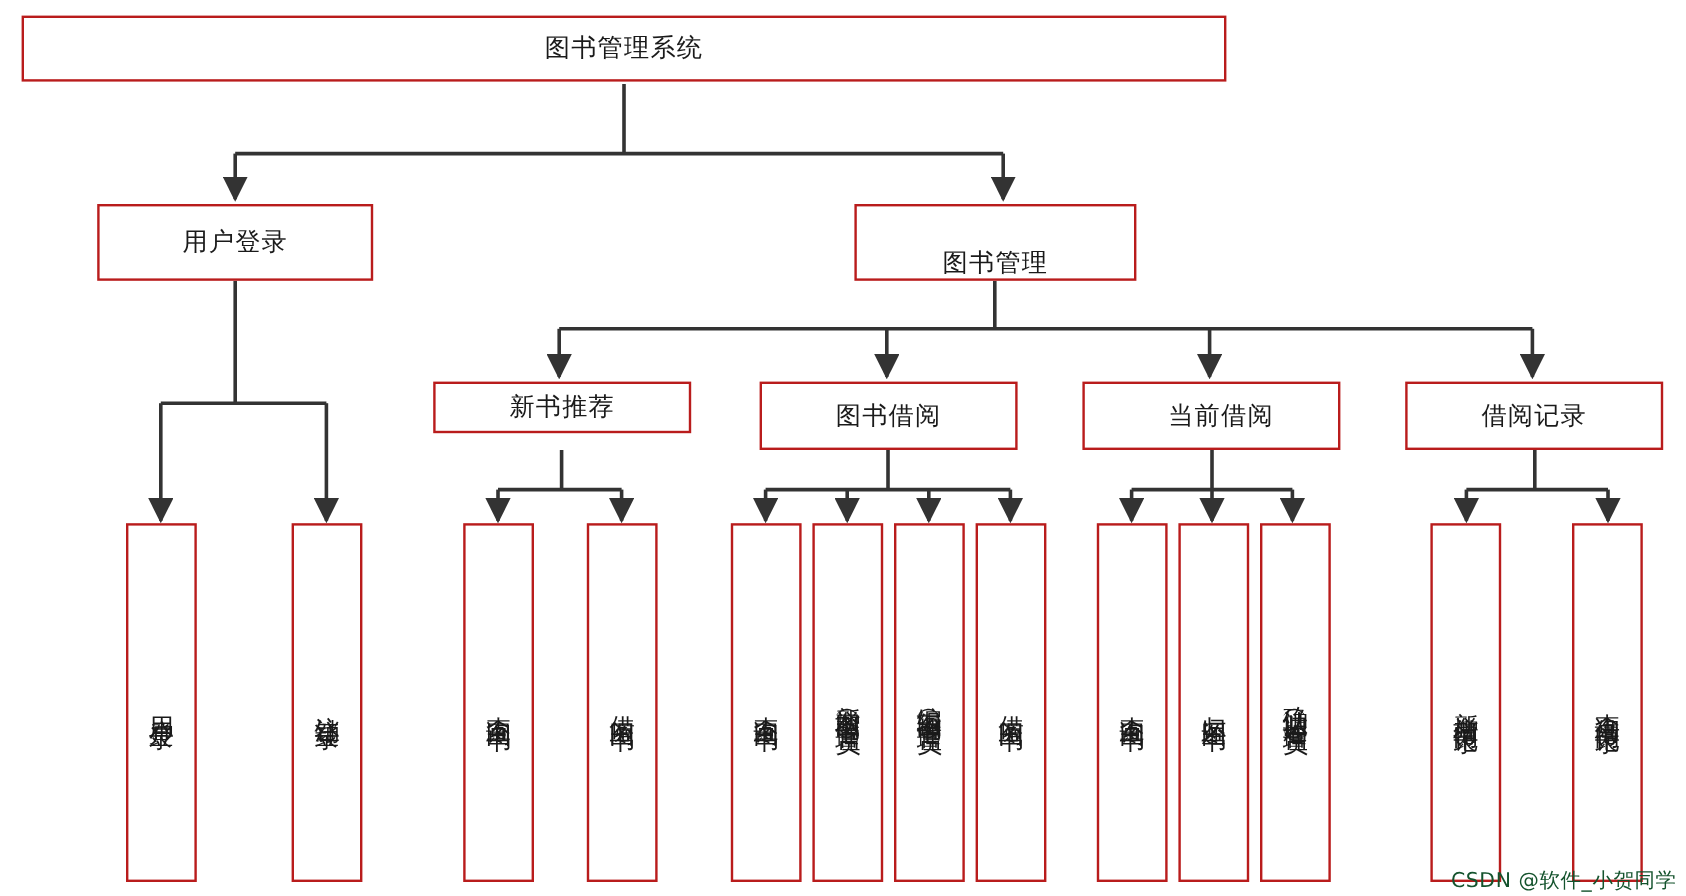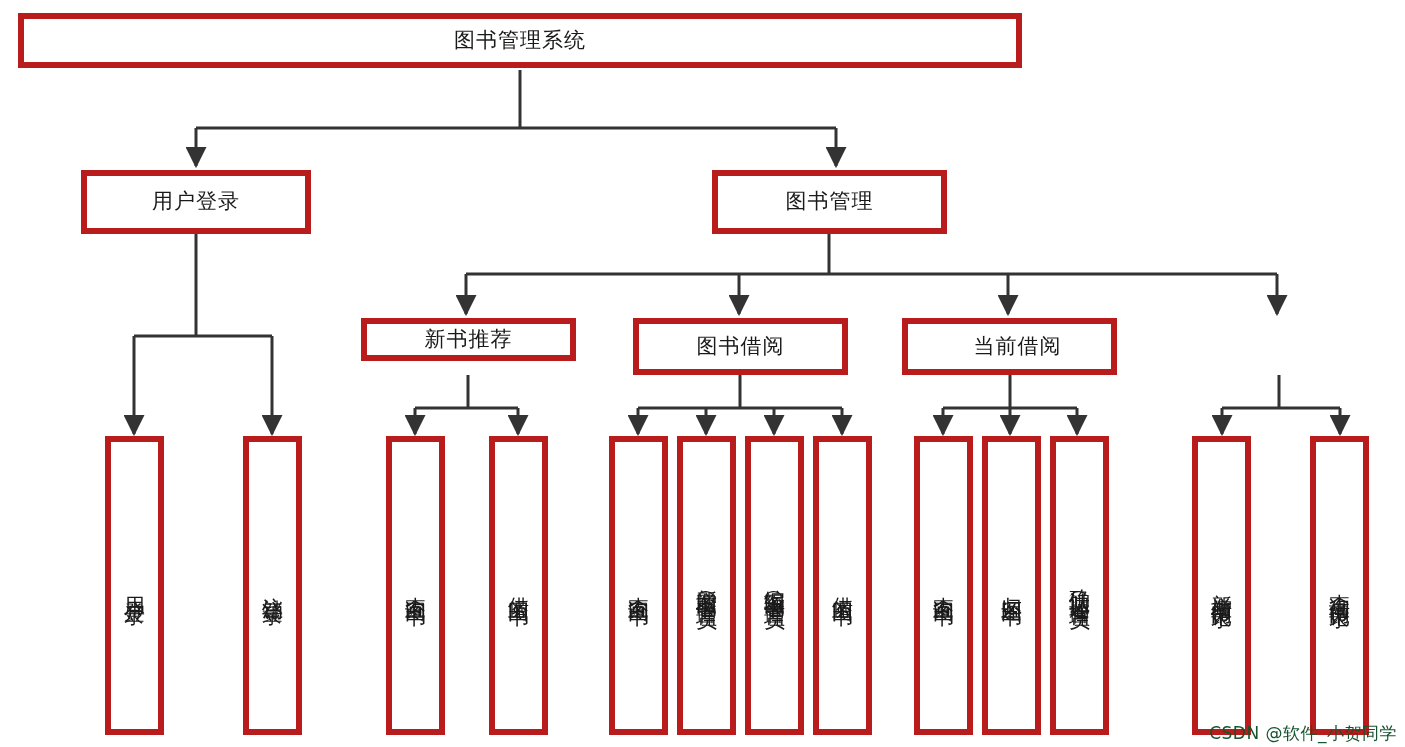--- a/index.html
+++ b/index.html
@@ -21,21 +21,21 @@
     position: absolute;
     left: 0;
     top: 0;
     width: 1405px;
     height: 747px;
     pointer-events: none;
   }
   .node {
     position: absolute;
     box-sizing: border-box;
-    border: 6px solid #b91c1c;
+    border: 2px solid #b91c1c;
     background: #ffffff;
     display: flex;
     align-items: center;
     justify-content: center;
     color: #1a1a1a;
   }
   .node.horiz {
     font-size: 21px;
     letter-spacing: 1px;
     line-height: 1.2;
@@ -120,36 +120,39 @@
   </svg>
 
   <div class="node horiz" style="left:18px; top:13px; width:1004px; height:55px;">
     <span class="node-label">图书管理系统</span>
   </div>
 
   <div class="node horiz" style="left:81px; top:170px; width:230px; height:64px;">
     <span class="node-label">用户登录</span>
   </div>
 
-  <div class="node horiz" style="left:712px; top:170px; width:235px; height:64px;">
+  <div class="node horiz" style="left:712px; top:170px; width:235px; height:64px;align-items:flex-end;">
     <span class="node-label">图书管理</span>
   </div>
 
   <div class="node horiz" style="left:361px; top:318px; width:215px; height:43px;">
     <span class="node-label">新书推荐</span>
   </div>
 
   <div class="node horiz" style="left:633px; top:318px; width:215px; height:57px;font-family:Liberation Serif, serif;">
     <span class="node-label">图书借阅</span>
   </div>
 
   <div class="node horiz" style="left:902px; top:318px; width:215px; height:57px;padding-left:16px;">
     <span class="node-label">当前借阅</span>
   </div>
 
+  <div class="node horiz" style="left:1171px; top:318px; width:215px; height:57px;">
+    <span class="node-label">借阅记录</span>
+  </div>
 
   <div class="node vert" style="left:105px; top:436px; width:59px; height:299px;">
     <span class="node-label">用户登录</span>
   </div>
 
   <div class="node vert" style="left:243px; top:436px; width:59px; height:299px;">
     <span class="node-label">注销登录</span>
   </div>
 
   <div class="node vert" style="left:386px; top:436px; width:59px; height:299px;">

